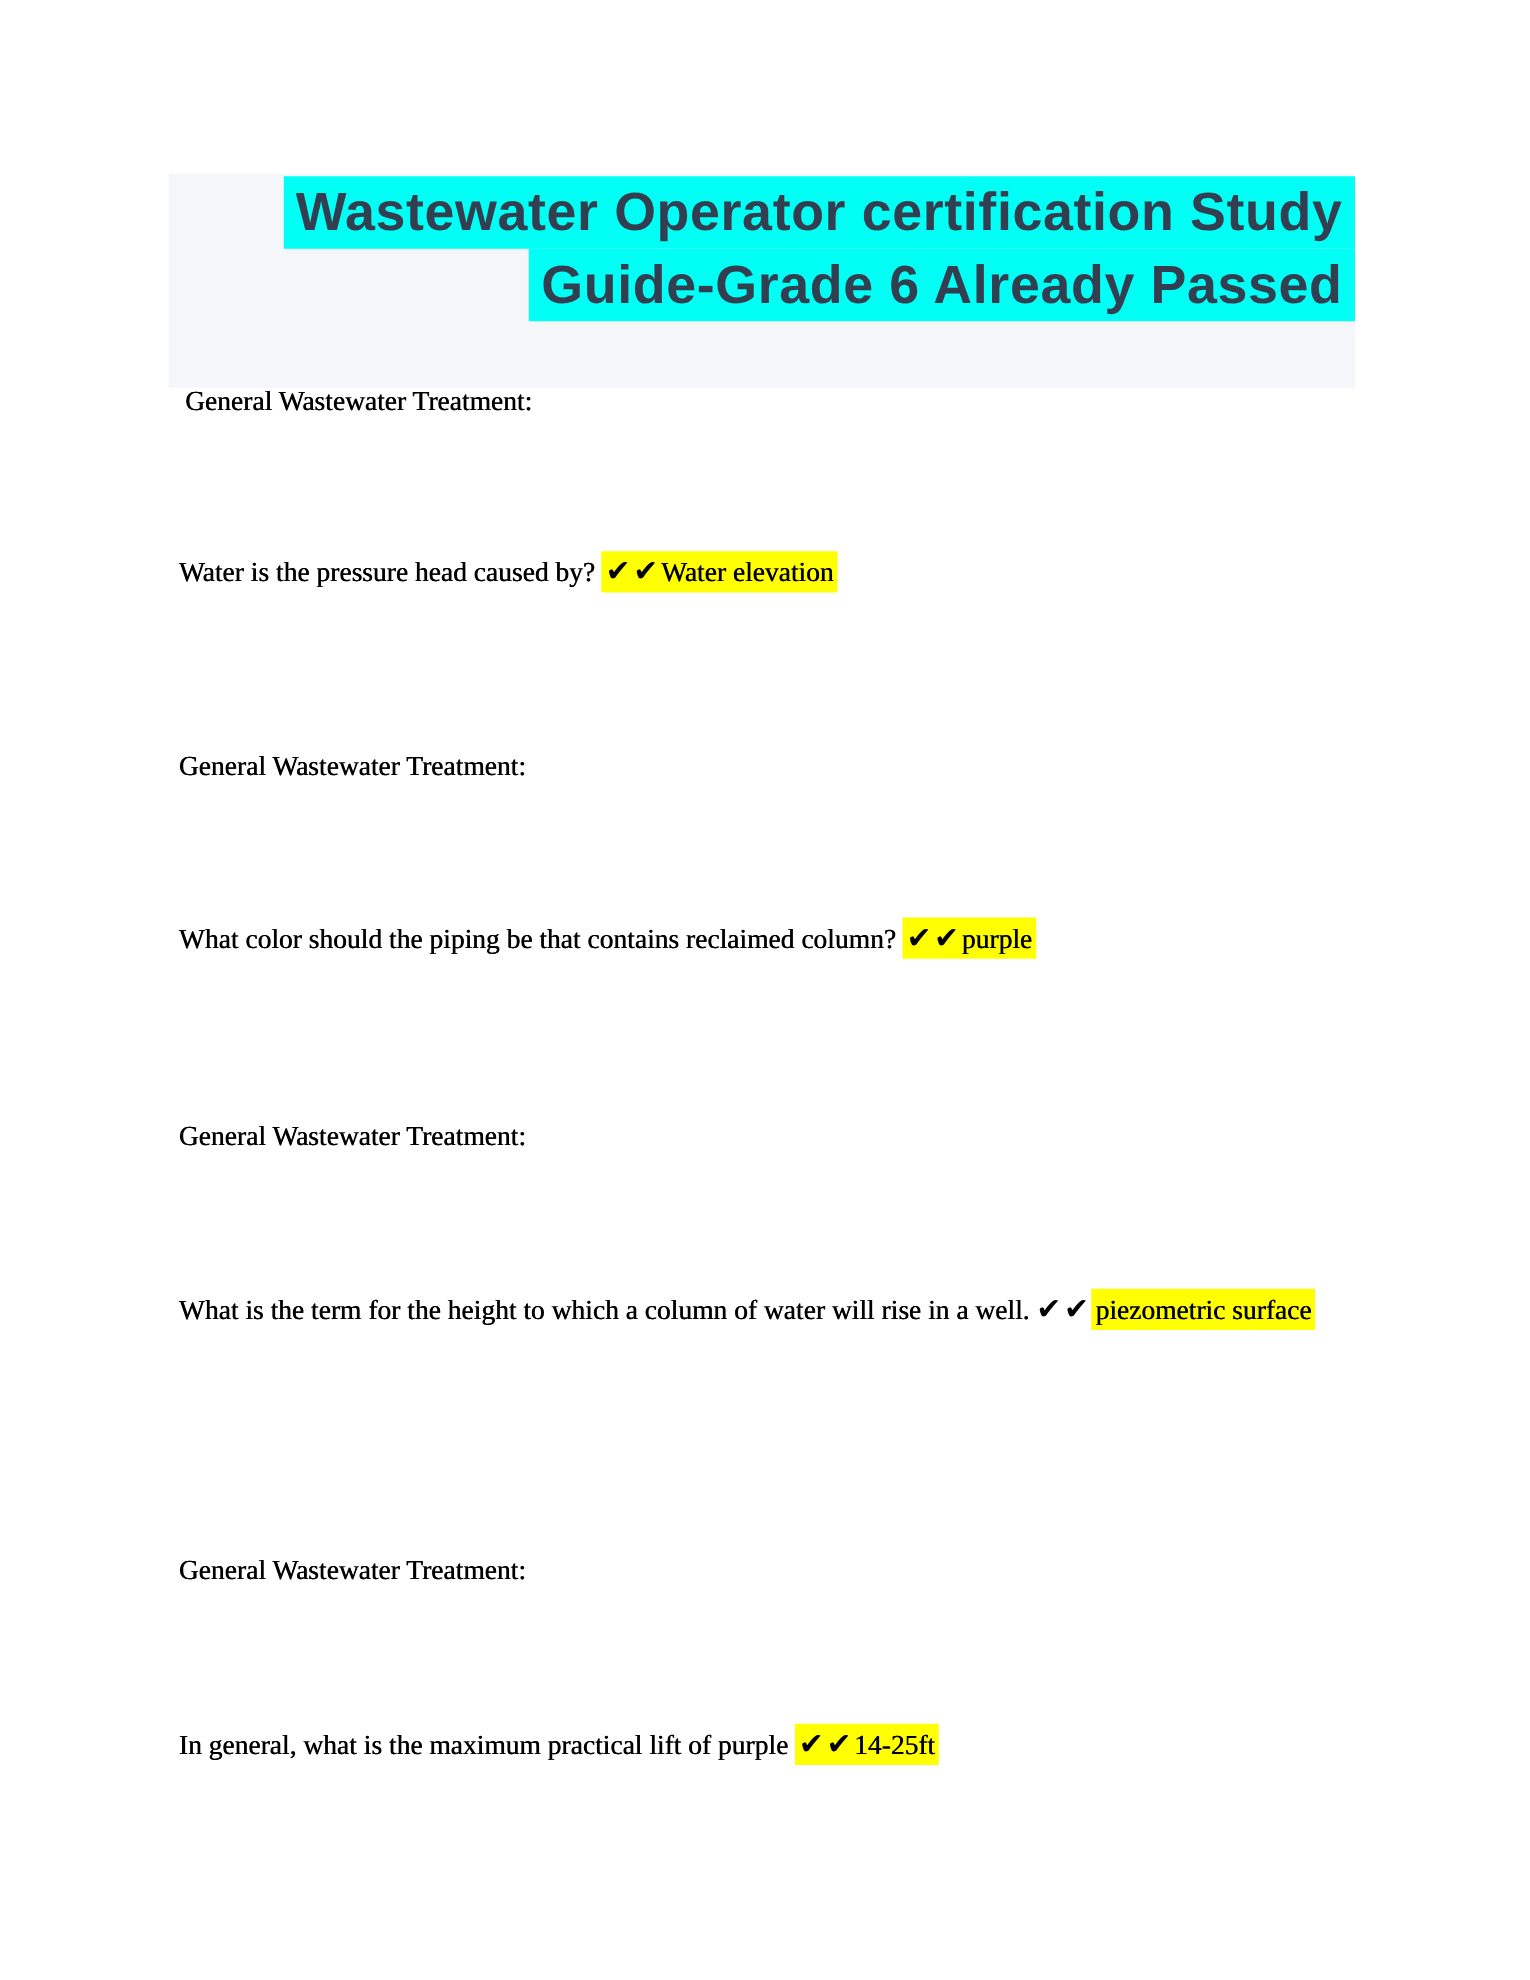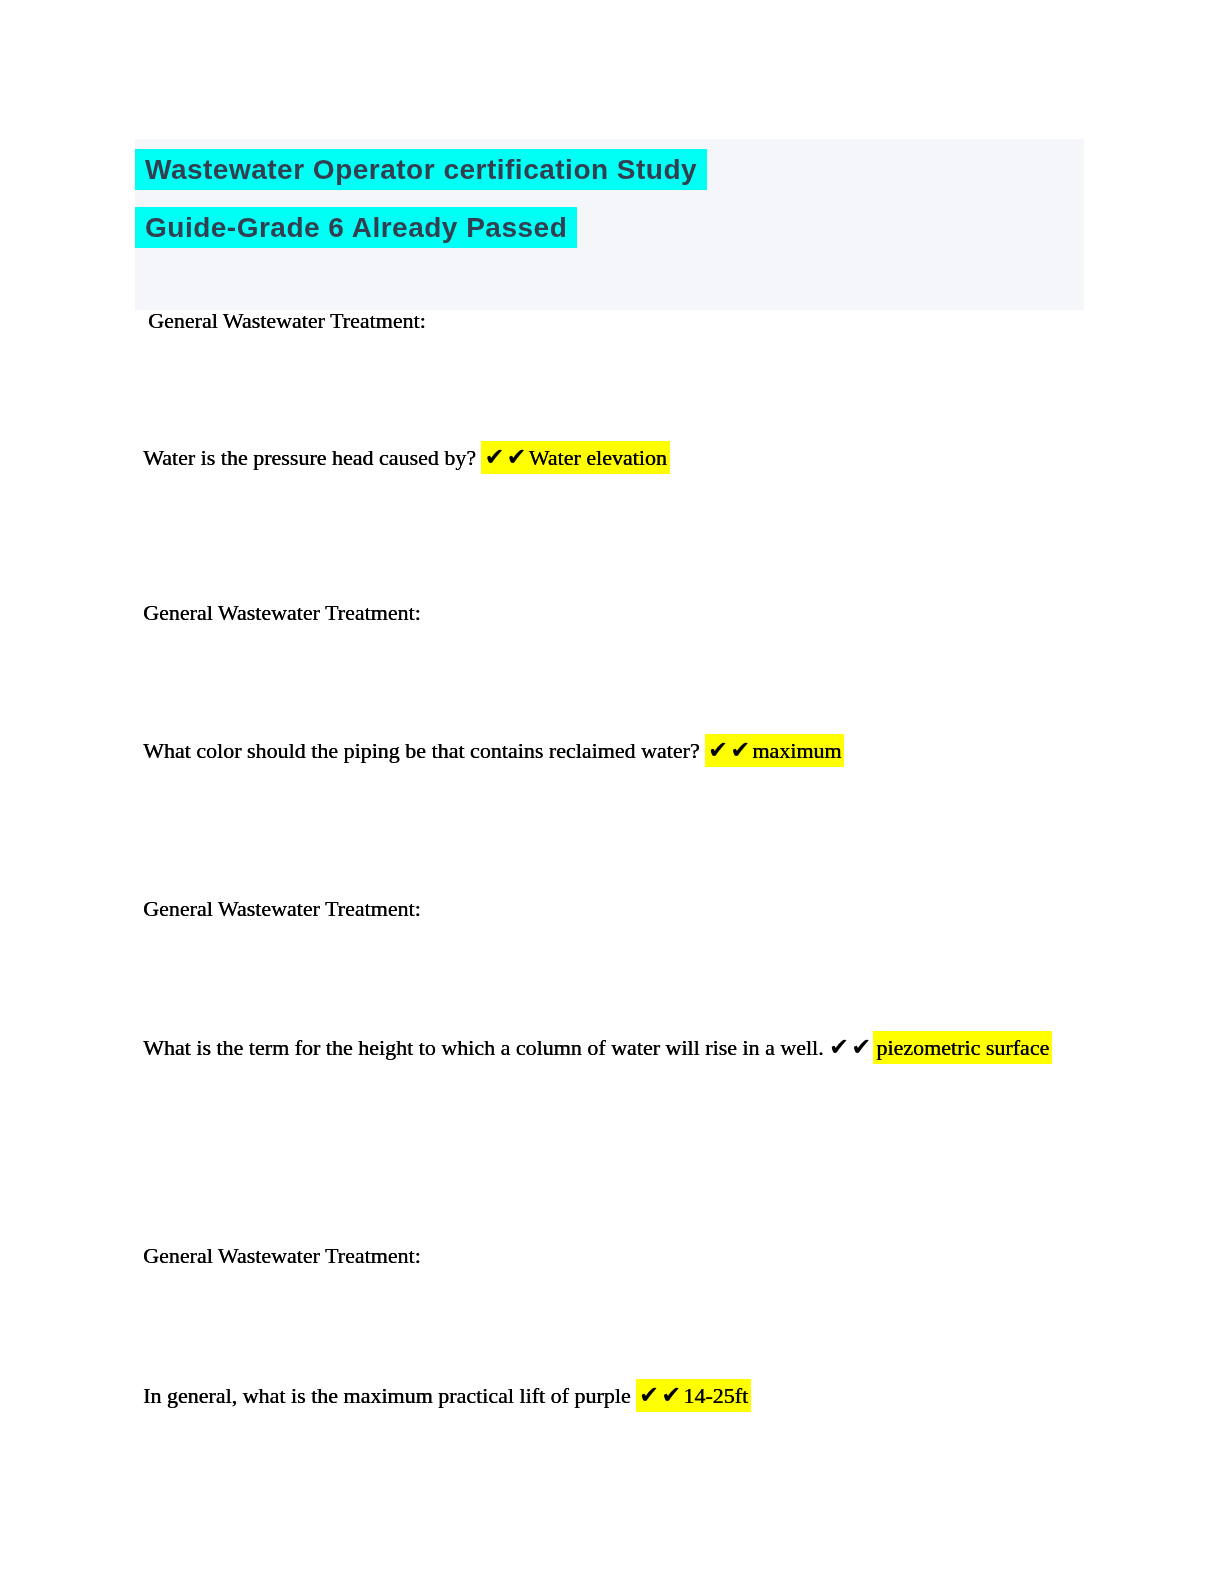--- a/index.html
+++ b/index.html
@@ -25,24 +25,24 @@
     position:absolute;
     left:135px;
     top:139px;
     width:949px;
     height:171px;
     background:var(--panel-bg);
   }
   .doc-title{
     margin:0;
     padding-top:2px;
-    text-align:left;
+    text-align:right;
     font-family:"Liberation Sans", sans-serif;
     font-weight:bold;
-    font-size:28px;
+    font-size:43px;
     line-height:58px;
     color:var(--title-text);
     letter-spacing:0.5px;
   }
   .t-hl{
     background:var(--title-highlight);
     padding:5px 10px;
     box-decoration-break:clone;
     -webkit-box-decoration-break:clone;
   }
@@ -80,21 +80,21 @@
   <div class="title-panel">
     <h1 class="doc-title"><span class="t-hl">Wastewater Operator certification Study</span><br><span class="t-hl">Guide-Grade 6 Already Passed</span></h1>
   </div>
 
   <p class="body indent1" style="top:292px">General Wastewater Treatment:</p>
 
   <p class="body" style="top:429px"><span>Water is the pressure head caused by? </span><span class="hl"><span class="chk">✔✔</span><span>Water elevation</span></span></p>
 
   <p class="body" style="top:584px">General Wastewater Treatment:</p>
 
-  <p class="body" style="top:722px"><span>What color should the piping be that contains reclaimed water? </span><span class="hl"><span class="chk">✔✔</span><span>maximum</span></span></p>
+  <p class="body" style="top:722px"><span>What color should the piping be that contains reclaimed column? </span><span class="hl"><span class="chk">✔✔</span><span>purple</span></span></p>
 
   <p class="body" style="top:880px">General Wastewater Treatment:</p>
 
   <p class="body wrap" style="top:1019px"><span>What is the term for the height to which a column of water will rise in a well. </span><span class="chk">✔✔</span><span class="hl"><span>piezometric surface</span></span></p>
 
   <p class="body" style="top:1227px">General Wastewater Treatment:</p>
 
   <p class="body" style="top:1367px"><span>In general, what is the maximum practical lift of purple </span><span class="hl"><span class="chk">✔✔</span><span>14-25ft</span></span></p>
 
 </div>

